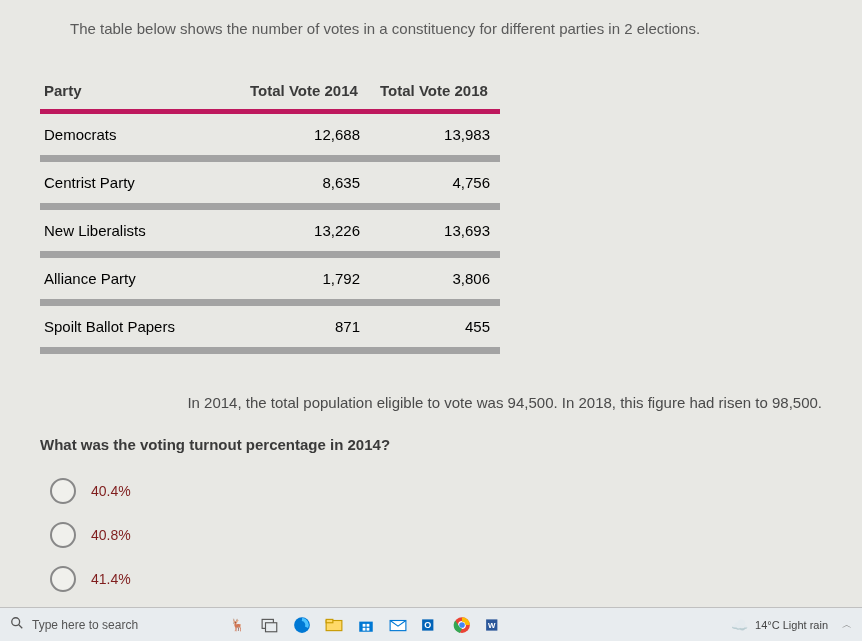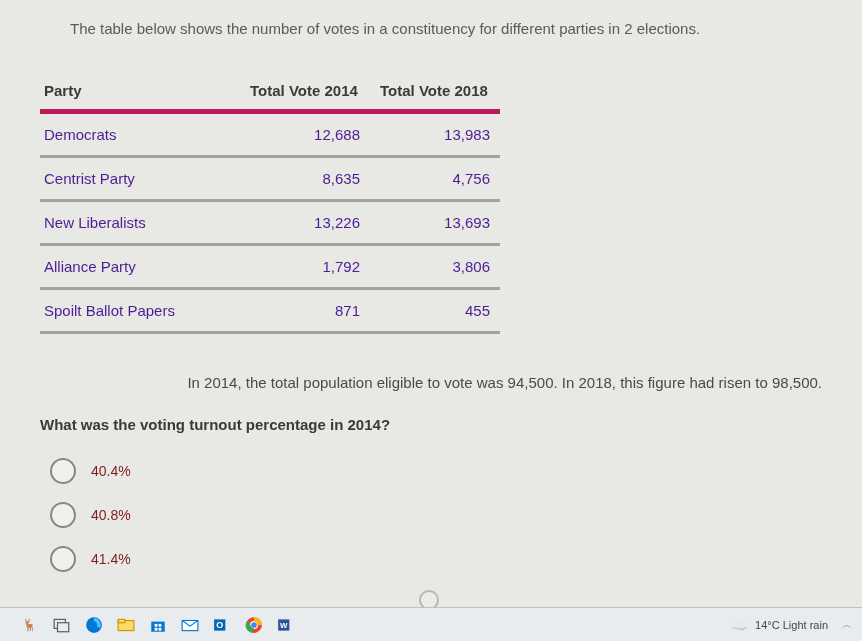--- a/index.html
+++ b/index.html
@@ -29,22 +29,22 @@
   text-align: left;
   font-weight: bold;
   font-size: 15px;
   padding: 10px 20px 10px 4px;
   border-bottom: 5px solid #be185d;
 }
 .table th.num { text-align: left; padding-right: 10px; padding-left: 10px;}
 .table td {
   font-size: 15px;
   padding: 12px 20px 12px 4px;
-  border-bottom: 3px solid #a3a3a3;
-  color: #4c1d95;
+  border-bottom: 7px solid #a3a3a3;
+  color: #000000;
 }
 .table td.num { text-align: right; padding-right: 10px; padding-left: 10px; min-width: 130px;}
 .table td.party { min-width: 200px; }
 .context {
   font-size: 15px;
   color: #4a4a4a;
   margin-bottom: 25px;
   text-align: right;
 }
 .question {
@@ -173,20 +173,29 @@
       <span class="option-label">41.4%</span>
     </div>
     <div class="option" style="opacity:0.5;margin-bottom:0;flex-direction:column;">
       <div class="radio" style="width:20px;height:20px;"></div>
       <span class="option-label">41.8%</span>
     </div>
   </div>
 </div>
 
 <div class="taskbar">
+  <div class="search-box">
+    <span class="icon">
+      <svg viewBox="0 0 16 16" width="14" height="14">
+          <circle cx="6.5" cy="6.5" r="4.5" fill="none" stroke="#555" stroke-width="1.5"></circle>
+          <line x1="10" y1="10" x2="14" y2="14" stroke="#555" stroke-width="1.5"></line>
+        </svg>
+    </span>
+    <span>Type here to search</span>
+  </div>
   <div class="task-icons">
     <div class="task-icon">🦌</div>
     <div class="task-icon">
       <svg viewBox="0 0 16 16">
           <rect x="1" y="3" width="10" height="8" fill="none" stroke="#555"></rect>
           <rect x="4" y="6" width="10" height="8" fill="#e8ecef" stroke="#555"></rect>
         </svg>
     </div>
     <div class="task-icon">
       <svg viewBox="0 0 16 16">

